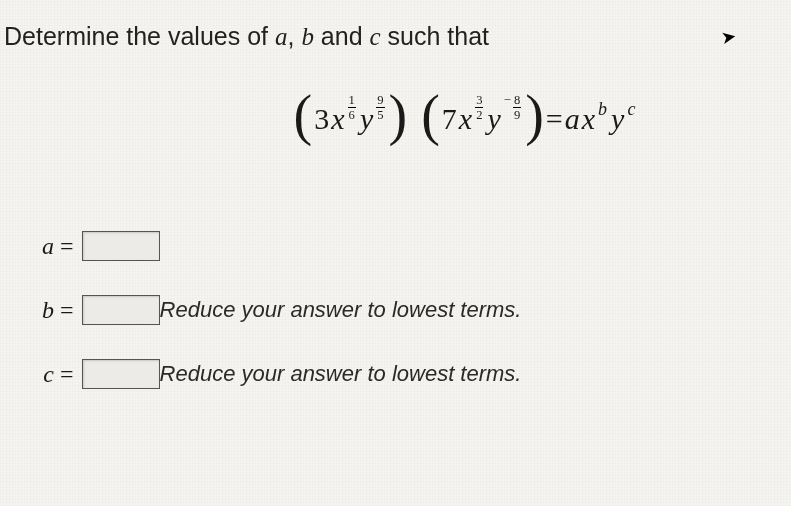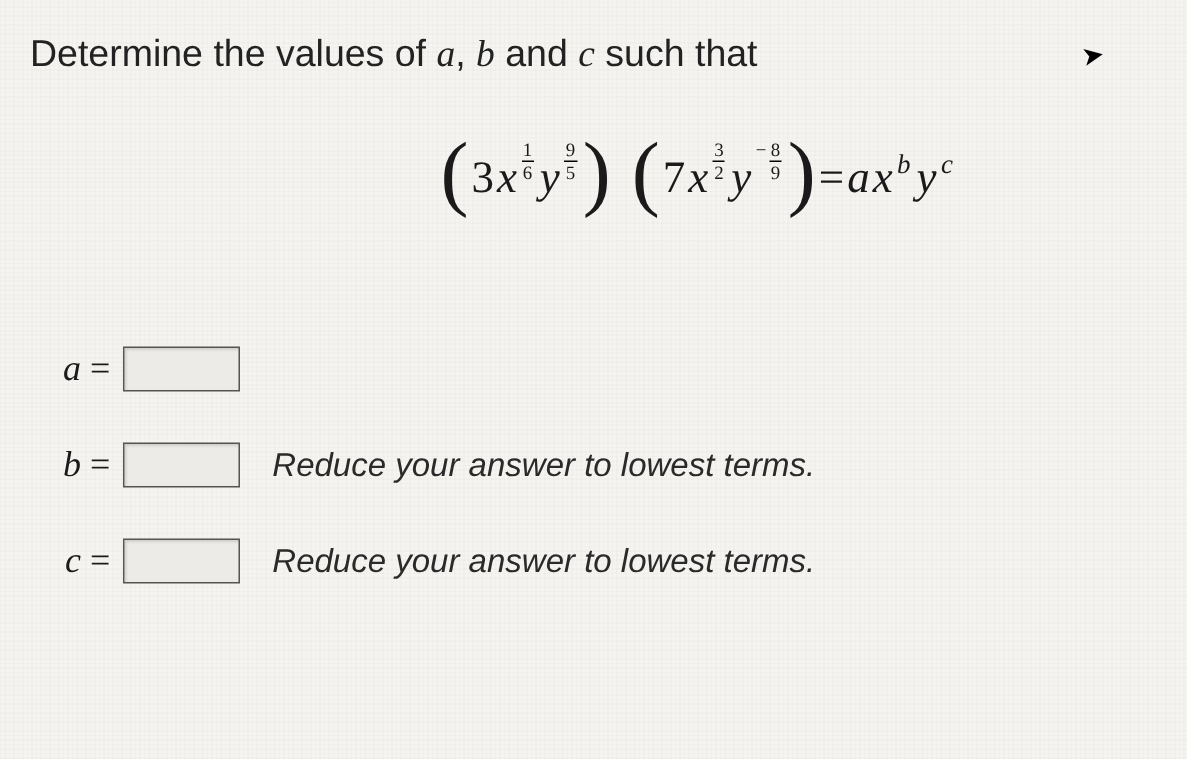--- a/index.html
+++ b/index.html
@@ -20,21 +20,21 @@
   .cursor {
     position: absolute;
     top: 26px;
     right: 55px;
     font-size: 18px;
     transform: rotate(-10deg);
     color: #000;
   }
   .prompt {
     font-size: 25px;
-    padding: 22px 8px 0 20px;
+    padding: 22px 8px 0 4px;
     font-family: Arial, sans-serif;
     color: #222;
   }
   .prompt .mi { font-family: "Times New Roman", serif; font-style: italic; }
   .equation-wrap {
     text-align: center;
     padding: 48px 0 10px 0;
     margin-left: 140px;
   }
   .eq {
@@ -99,21 +99,20 @@
     background: #ecebe7;
     font-size: 18px;
     padding: 2px 4px;
     box-shadow: inset 1px 1px 2px rgba(0,0,0,0.15);
   }
   .row .hint {
     font-family: Arial, sans-serif;
     font-style: italic;
     font-size: 22px;
     color: #2a2a2a;
-    margin-left: 22px;
   }
   .gap { display:inline-block; width:10px; }
 </style>
 </head>
 <body>
 
 <div class="cursor">➤</div>
 
 <div class="prompt">
   <span>Determine the values of </span><span class="mi">a</span><span>, </span><span class="mi">b</span><span> and </span><span class="mi">c</span><span> such that</span>

